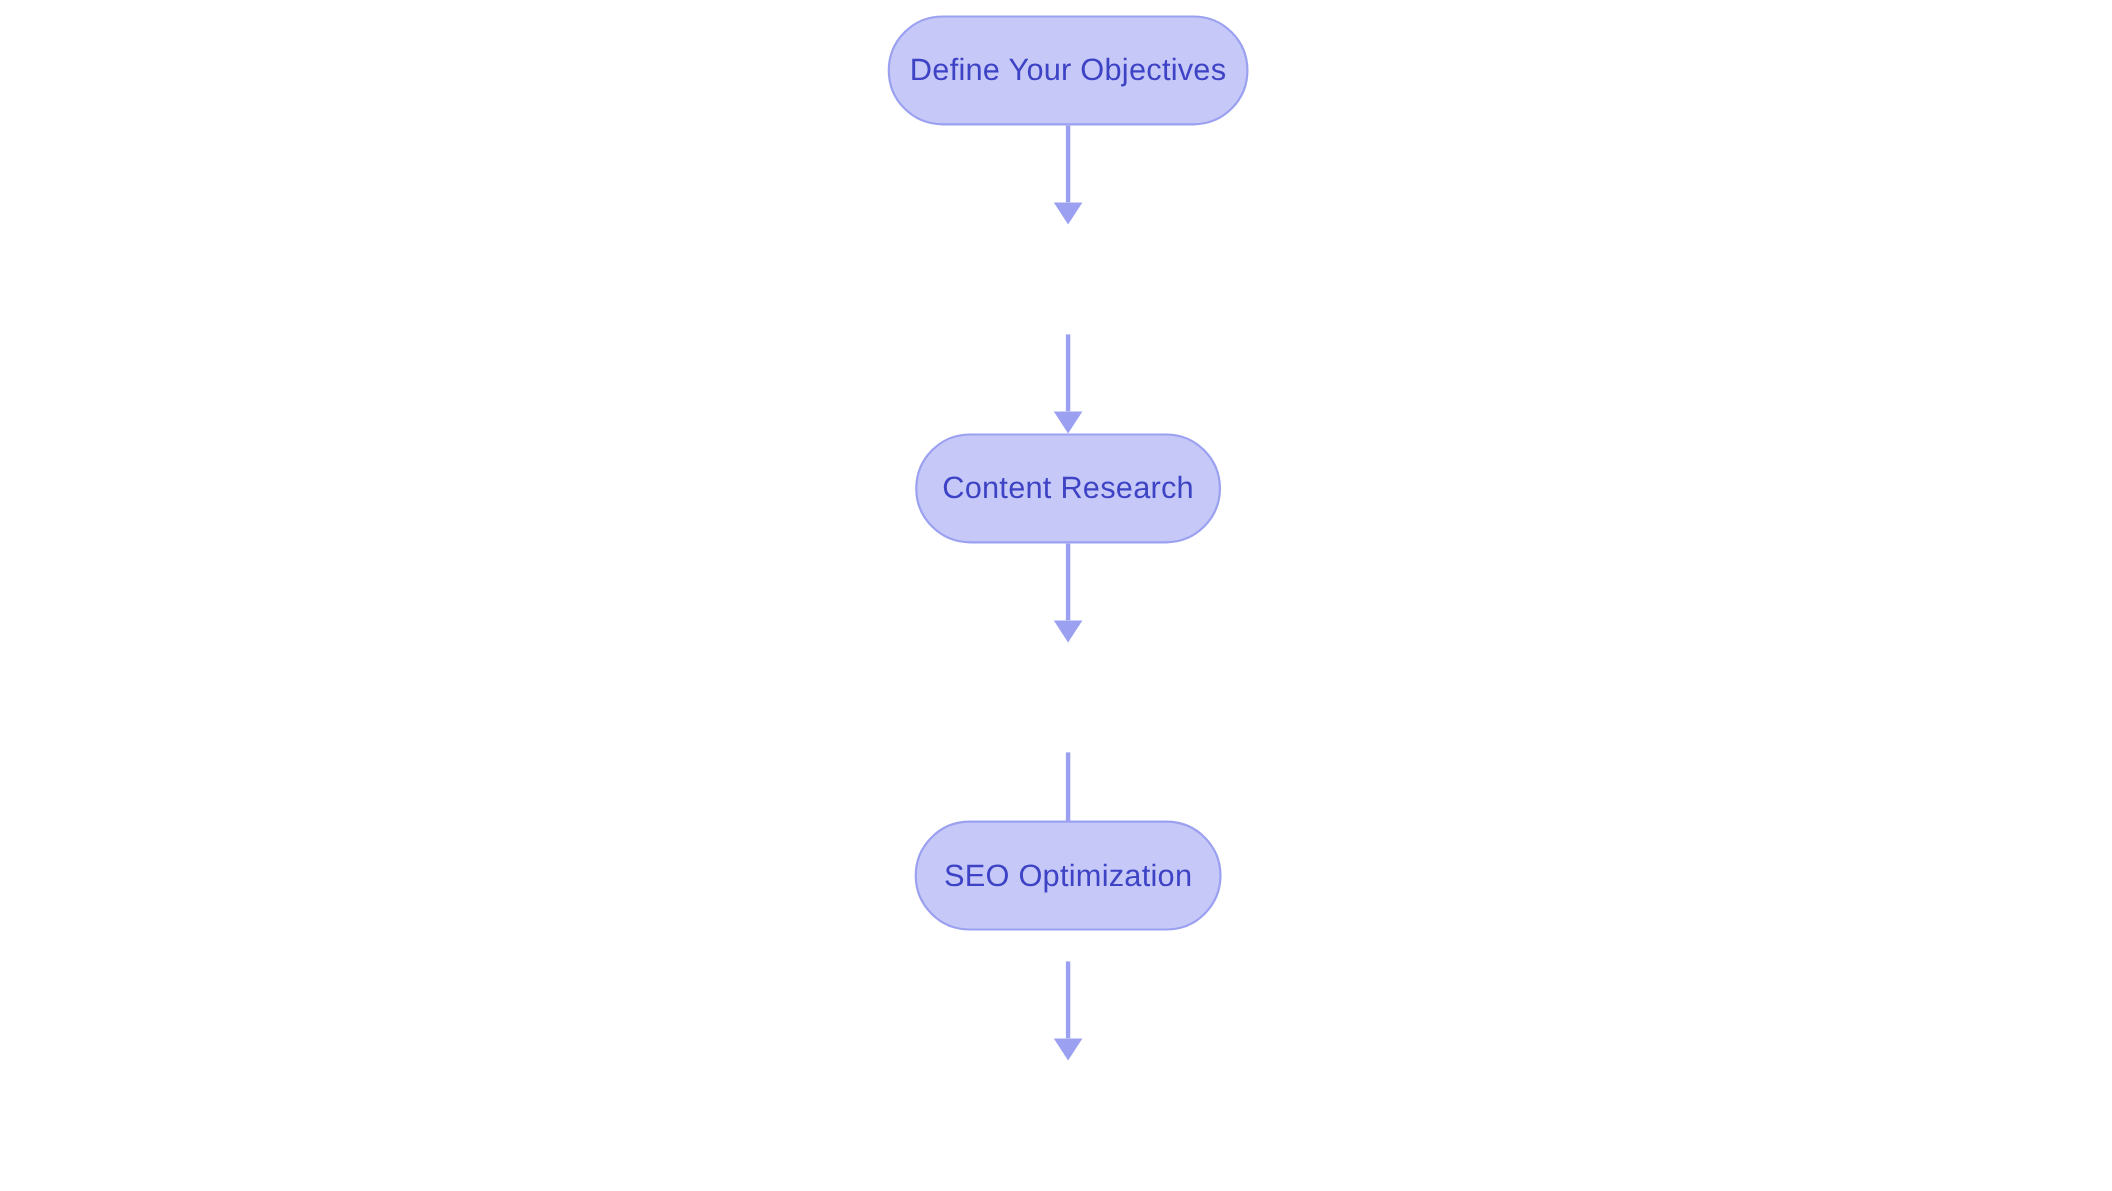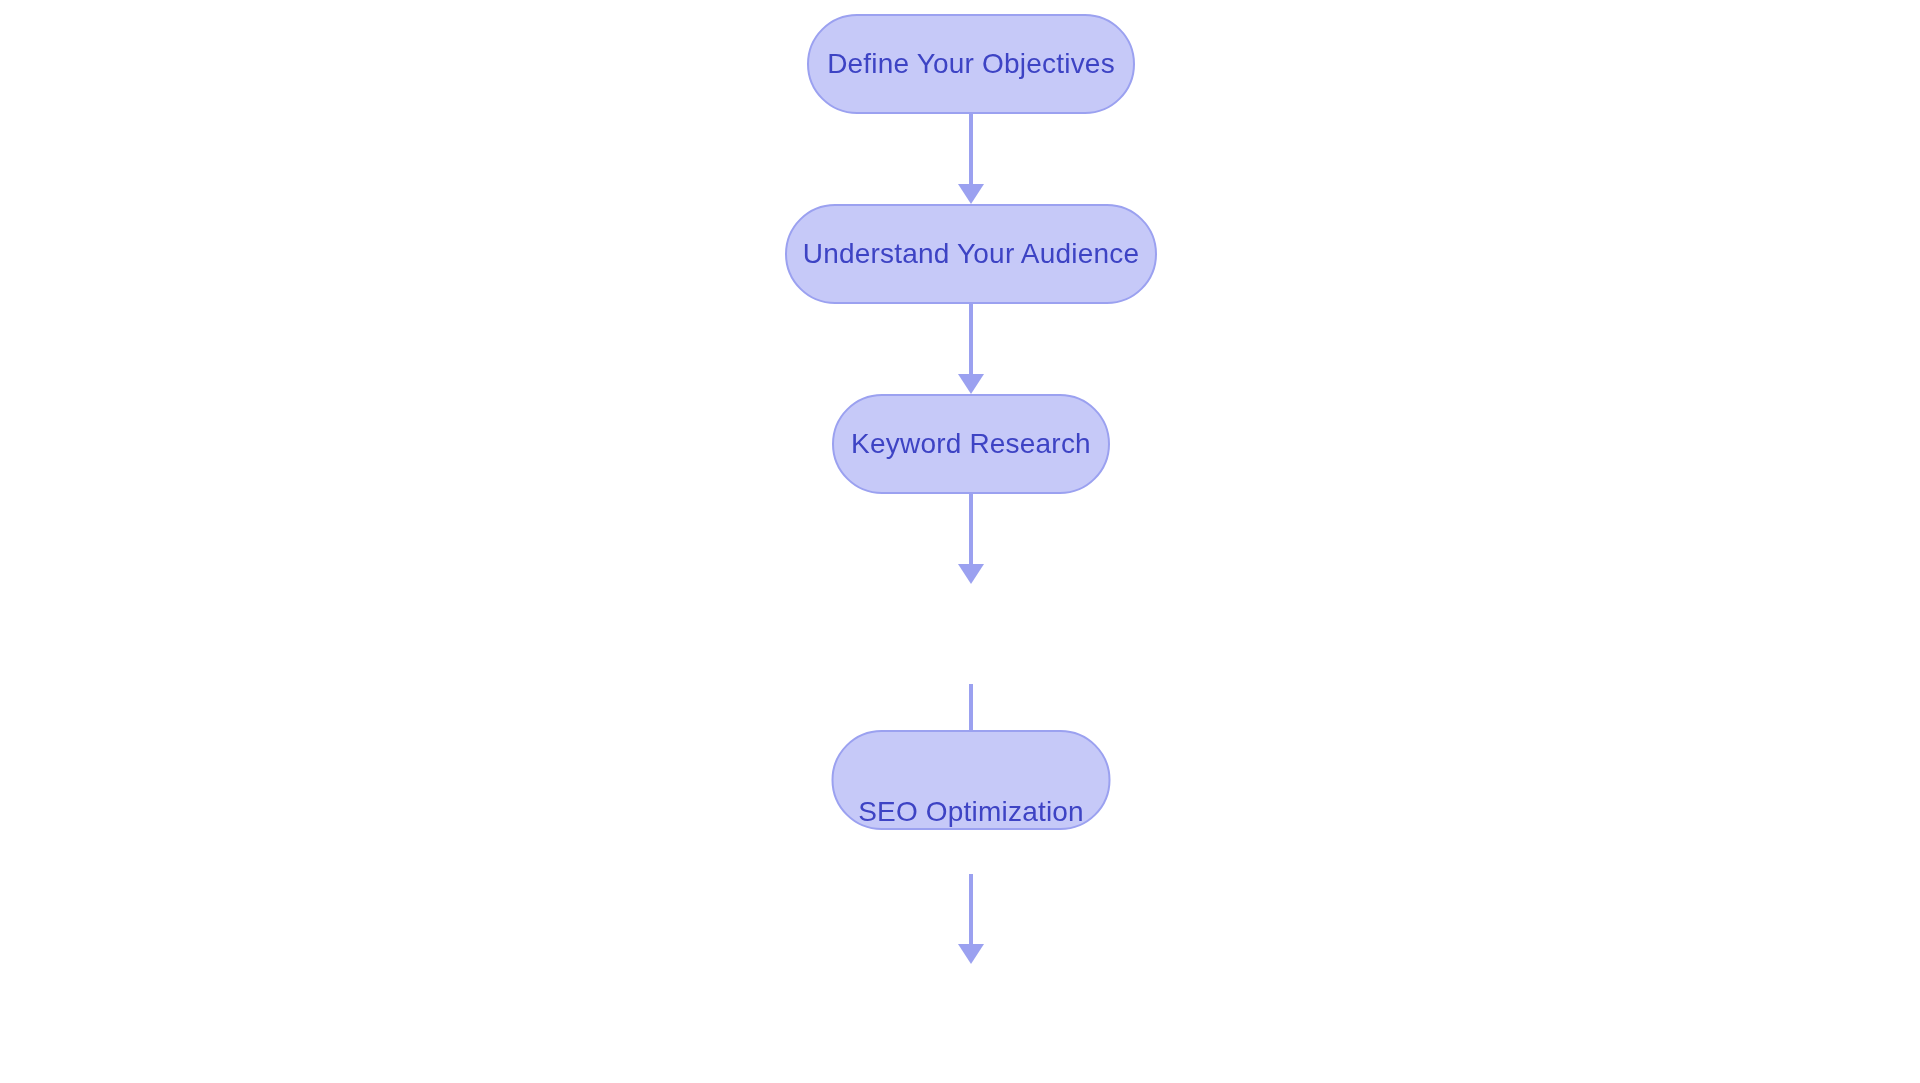--- a/index.html
+++ b/index.html
@@ -36,21 +36,21 @@
     color: var(--node-text);
     font-size: 28px;
     font-weight: 500;
     letter-spacing: 0.2px;
     white-space: nowrap;
   }
   .n1 { top: 14px;  width: 328px; }
   .n2 { top: 204px; width: 372px; }
   .n3 { top: 394px; width: 278px; }
   .n4 { top: 584px; width: 279px; }
-  .n5 { top: 730px; width: 279px; align-items: flex-end; }
+  .n5 { top: 746px; width: 279px; }
   .n6 { top: 964px; width: 318px; }
 
   .arrow {
     position: absolute;
     left: 961px;
     transform: translateX(-50%);
     width: 26px;
     height: 90px;
     display: flex;
     flex-direction: column;
@@ -80,31 +80,28 @@
 
   <div class="node n1">
     <span class="label">Define Your Objectives</span>
   </div>
 
   <div class="arrow a1">
     <div class="line"></div>
     <div class="head"></div>
   </div>
 
-  <div class="node n2">
-    <span class="label">Understand Your Audience</span>
-  </div>
 
   <div class="arrow a2">
     <div class="line"></div>
     <div class="head"></div>
   </div>
 
   <div class="node n3">
-    <span class="label">Keyword Research</span>
+    <span class="label">Content Research</span>
   </div>
 
   <div class="arrow a3">
     <div class="line"></div>
     <div class="head"></div>
   </div>
 
 
   <div class="arrow a4">
     <div class="line"></div>

